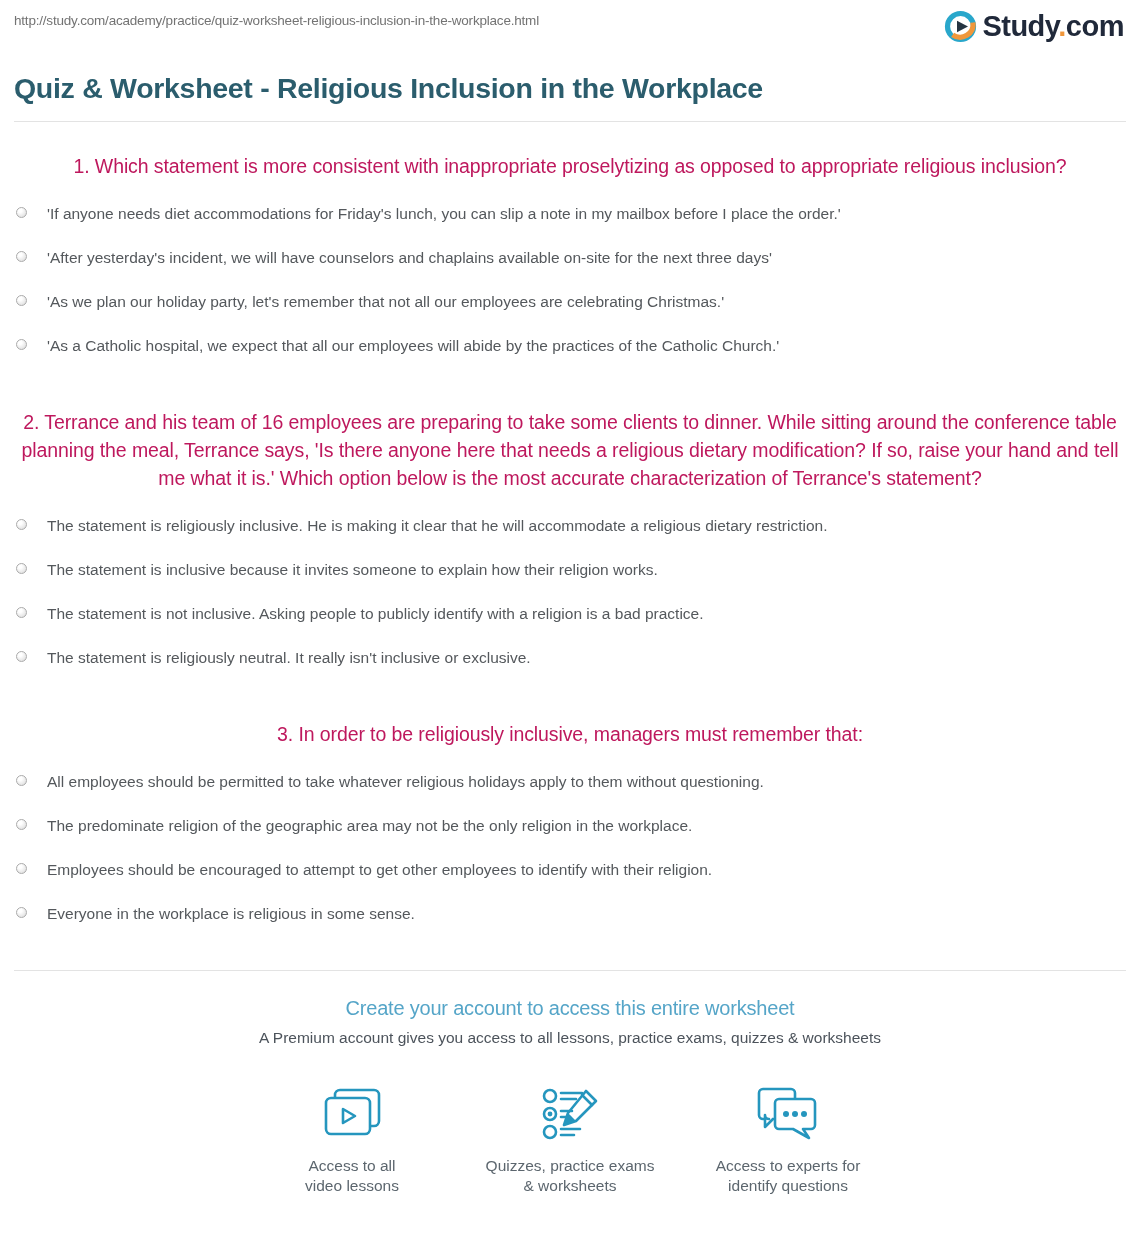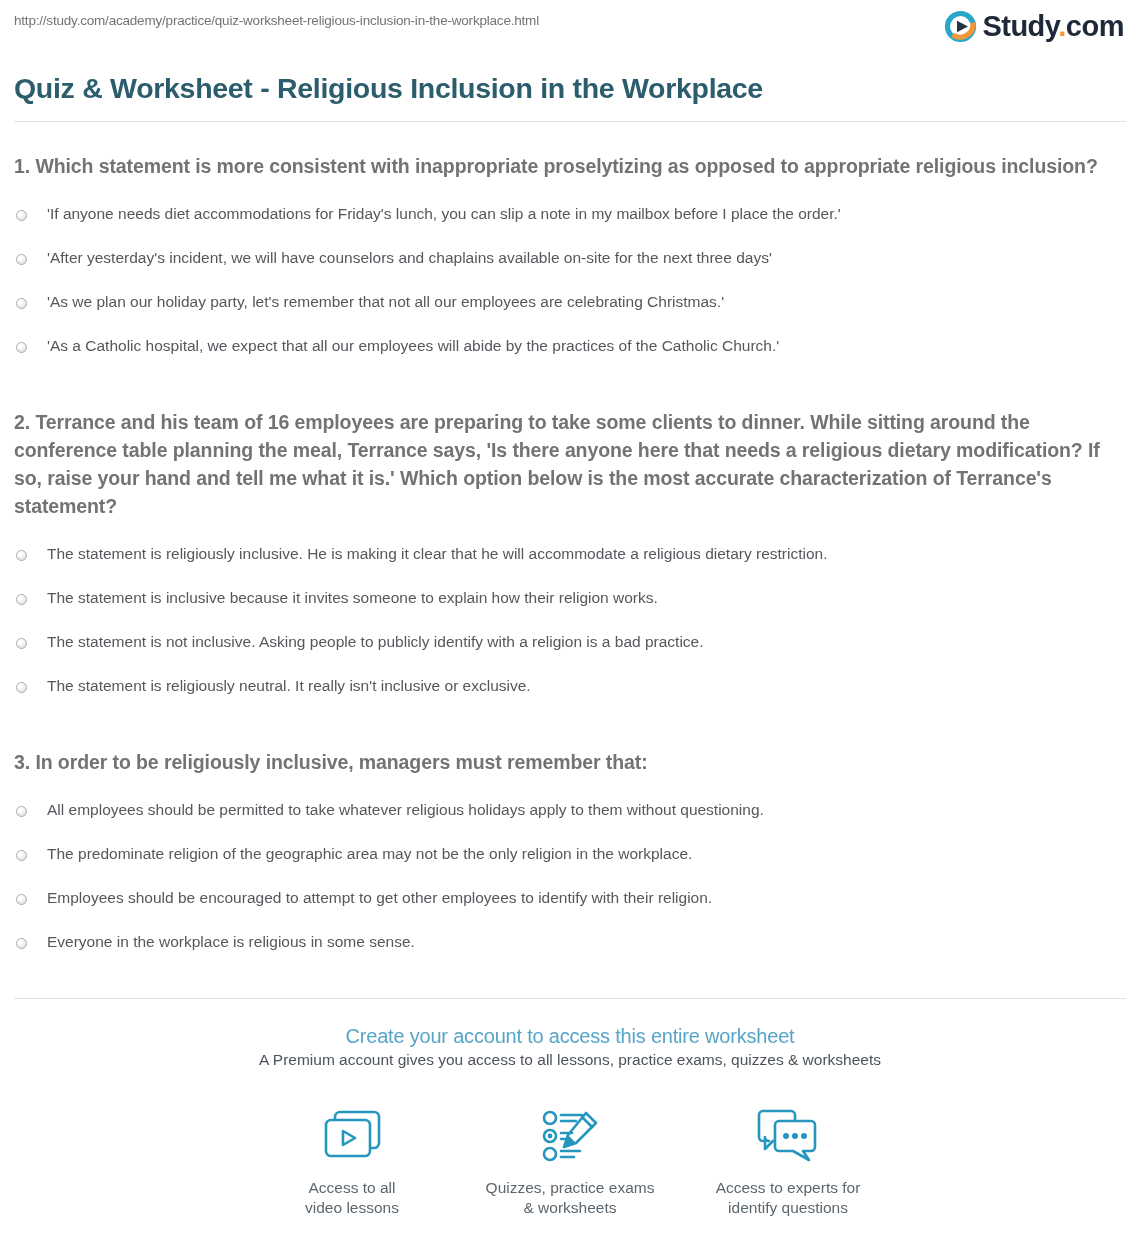--- a/index.html
+++ b/index.html
@@ -28,38 +28,39 @@
   .page-title {
     margin: 29px 14px 0 14px;
     font-size: 28.5px; font-weight: 700; color: #2b5d6d; letter-spacing: -0.3px;
   }
   .rule { border: none; border-top: 1px solid #e3e3e3; margin: 16px 14px 0 14px; }
   
   .quiz { padding: 0 14px; }
   .question { margin-top: 52px; }
   .question:first-child { margin-top: 30px; }
   .q-text {
-    font-size: 19.5px; font-weight: 700; color: #737373; line-height: 28px;
+    font-size: 19.5px; font-weight: 400; color: #be185d; line-height: 28px;
     letter-spacing: -0.1px;
+    text-align: center;
   }
   .options { margin-top: 6px; }
   .option {
-    display: flex; align-items: center; margin-top: 24px; cursor: pointer;
+    display: flex; align-items: flex-start; margin-top: 24px; cursor: pointer;
   }
   .radio {
     flex: 0 0 auto;
     width: 11px; height: 11px; border: 1px solid #ababab; border-radius: 50%;
     background: radial-gradient(circle at 35% 30%, #ffffff 20%, #d9d9d9 95%);
     margin: 3px 20px 0 2px;
   }
   .opt-text { font-size: 15.5px; color: #54585c; line-height: 20px; }
   
   .cta { text-align: center; margin-top: 46px; }
   .cta-title { font-size: 20px; font-weight: 400; color: #55a5c8; margin-top: 26px; letter-spacing: -0.2px; }
-  .cta-sub { font-size: 15.5px; color: #4c535b; margin-top: 3px; }
+  .cta-sub { font-size: 15.5px; color: #4c535b; margin-top: 9px; }
   .features {
     display: flex; justify-content: center; align-items: flex-start;
     margin-top: 38px;
   }
   .feature { width: 218px; text-align: center; }
   .feature-icon { height: 58px; display: flex; align-items: center; justify-content: center; }
   .feature-icon svg { display: block; }
   .feature-label { margin-top: 13px; font-size: 15.5px; color: #5c666e; line-height: 19.5px; }
   .teal-stroke { stroke: #2596be; fill: none; stroke-width: 2.6; stroke-linejoin: round; stroke-linecap: round; }
   .teal-fill { fill: #2596be; }

